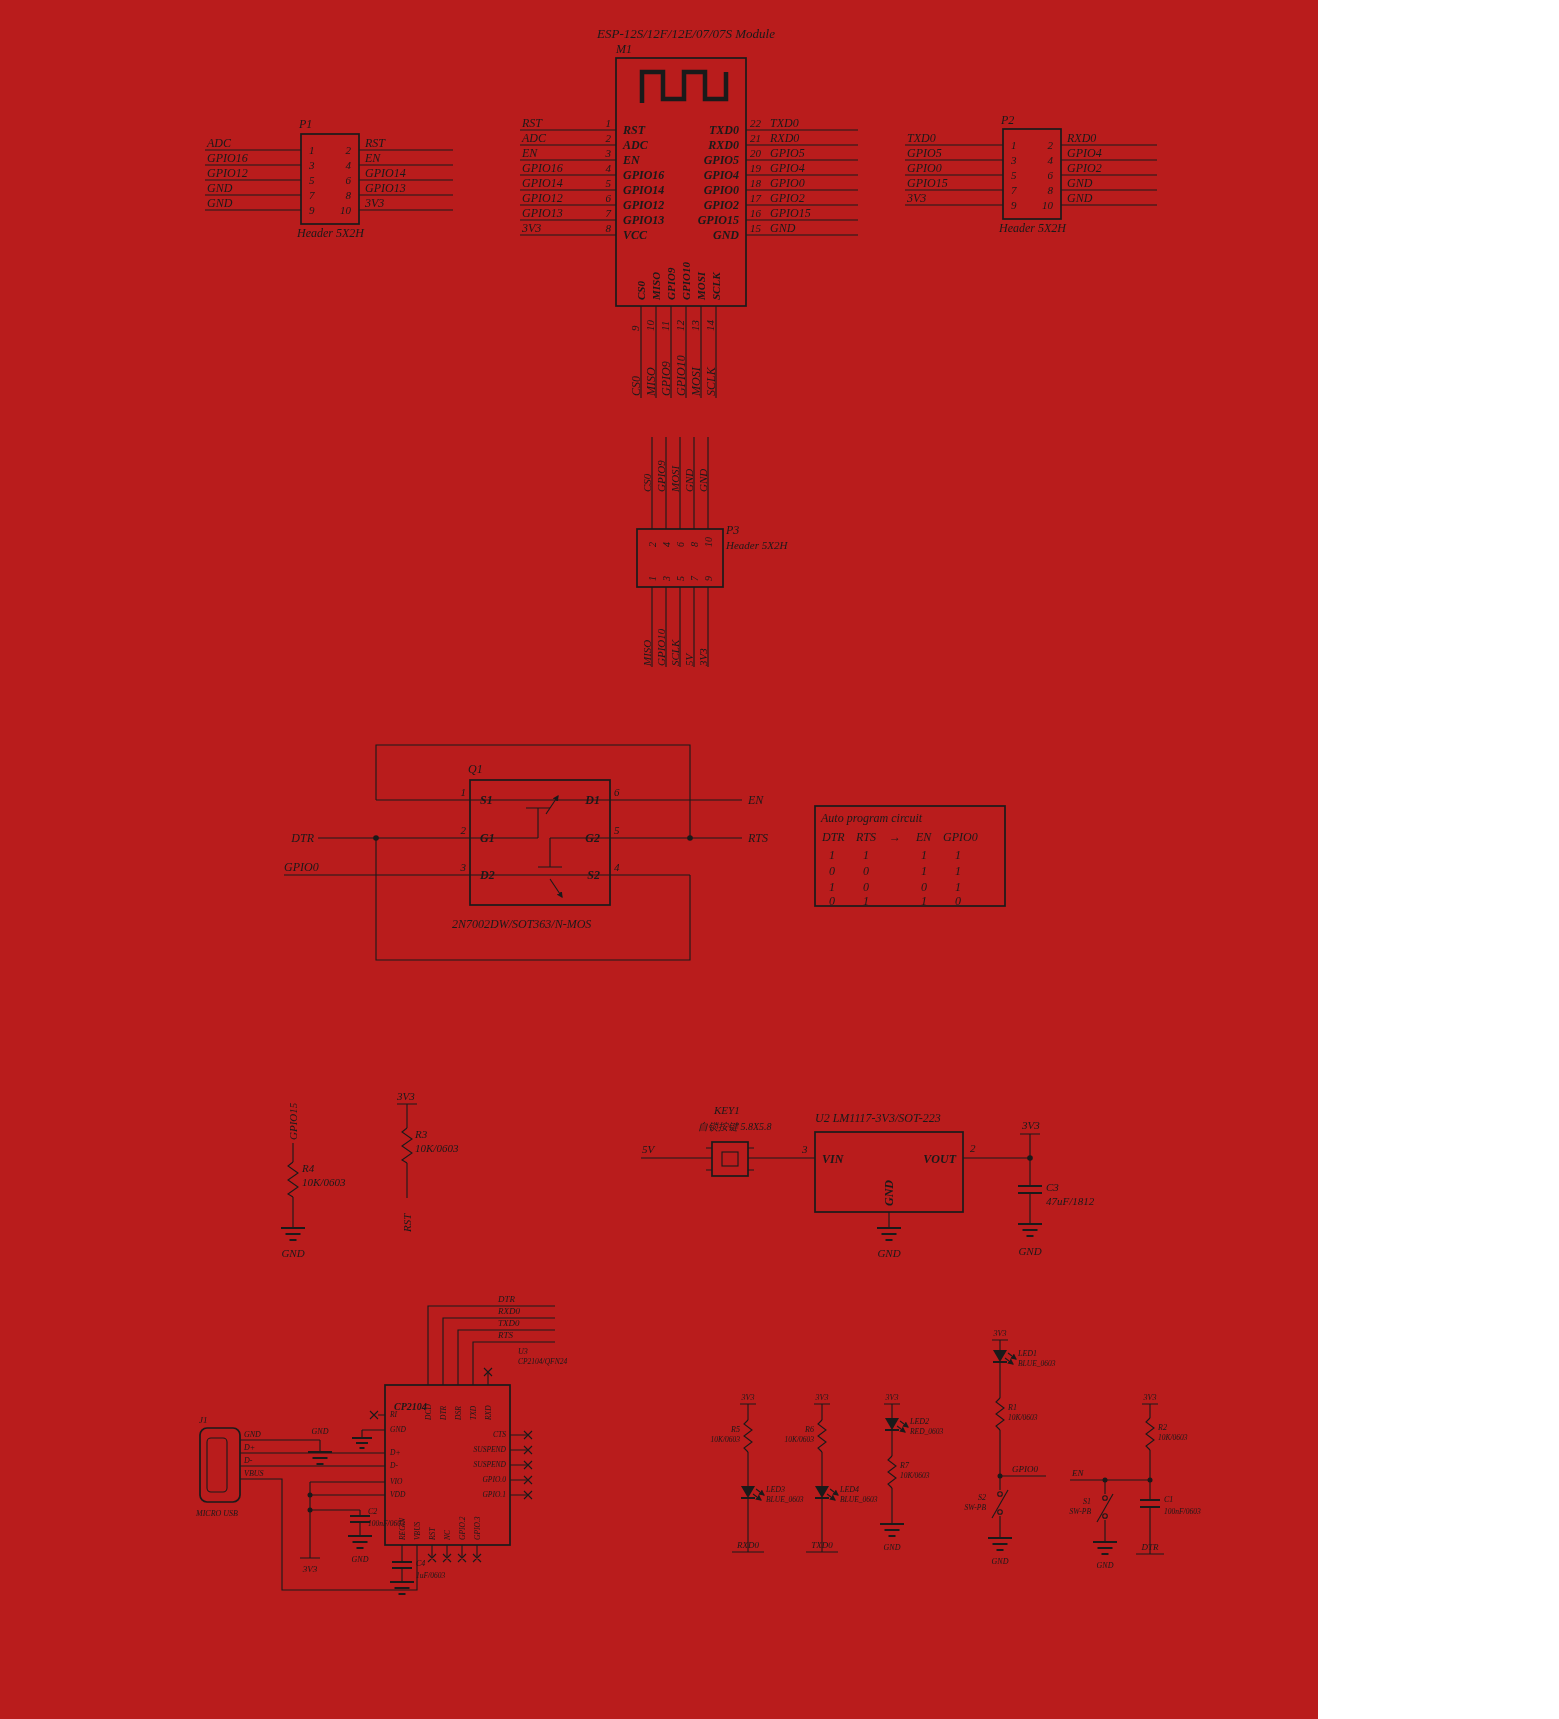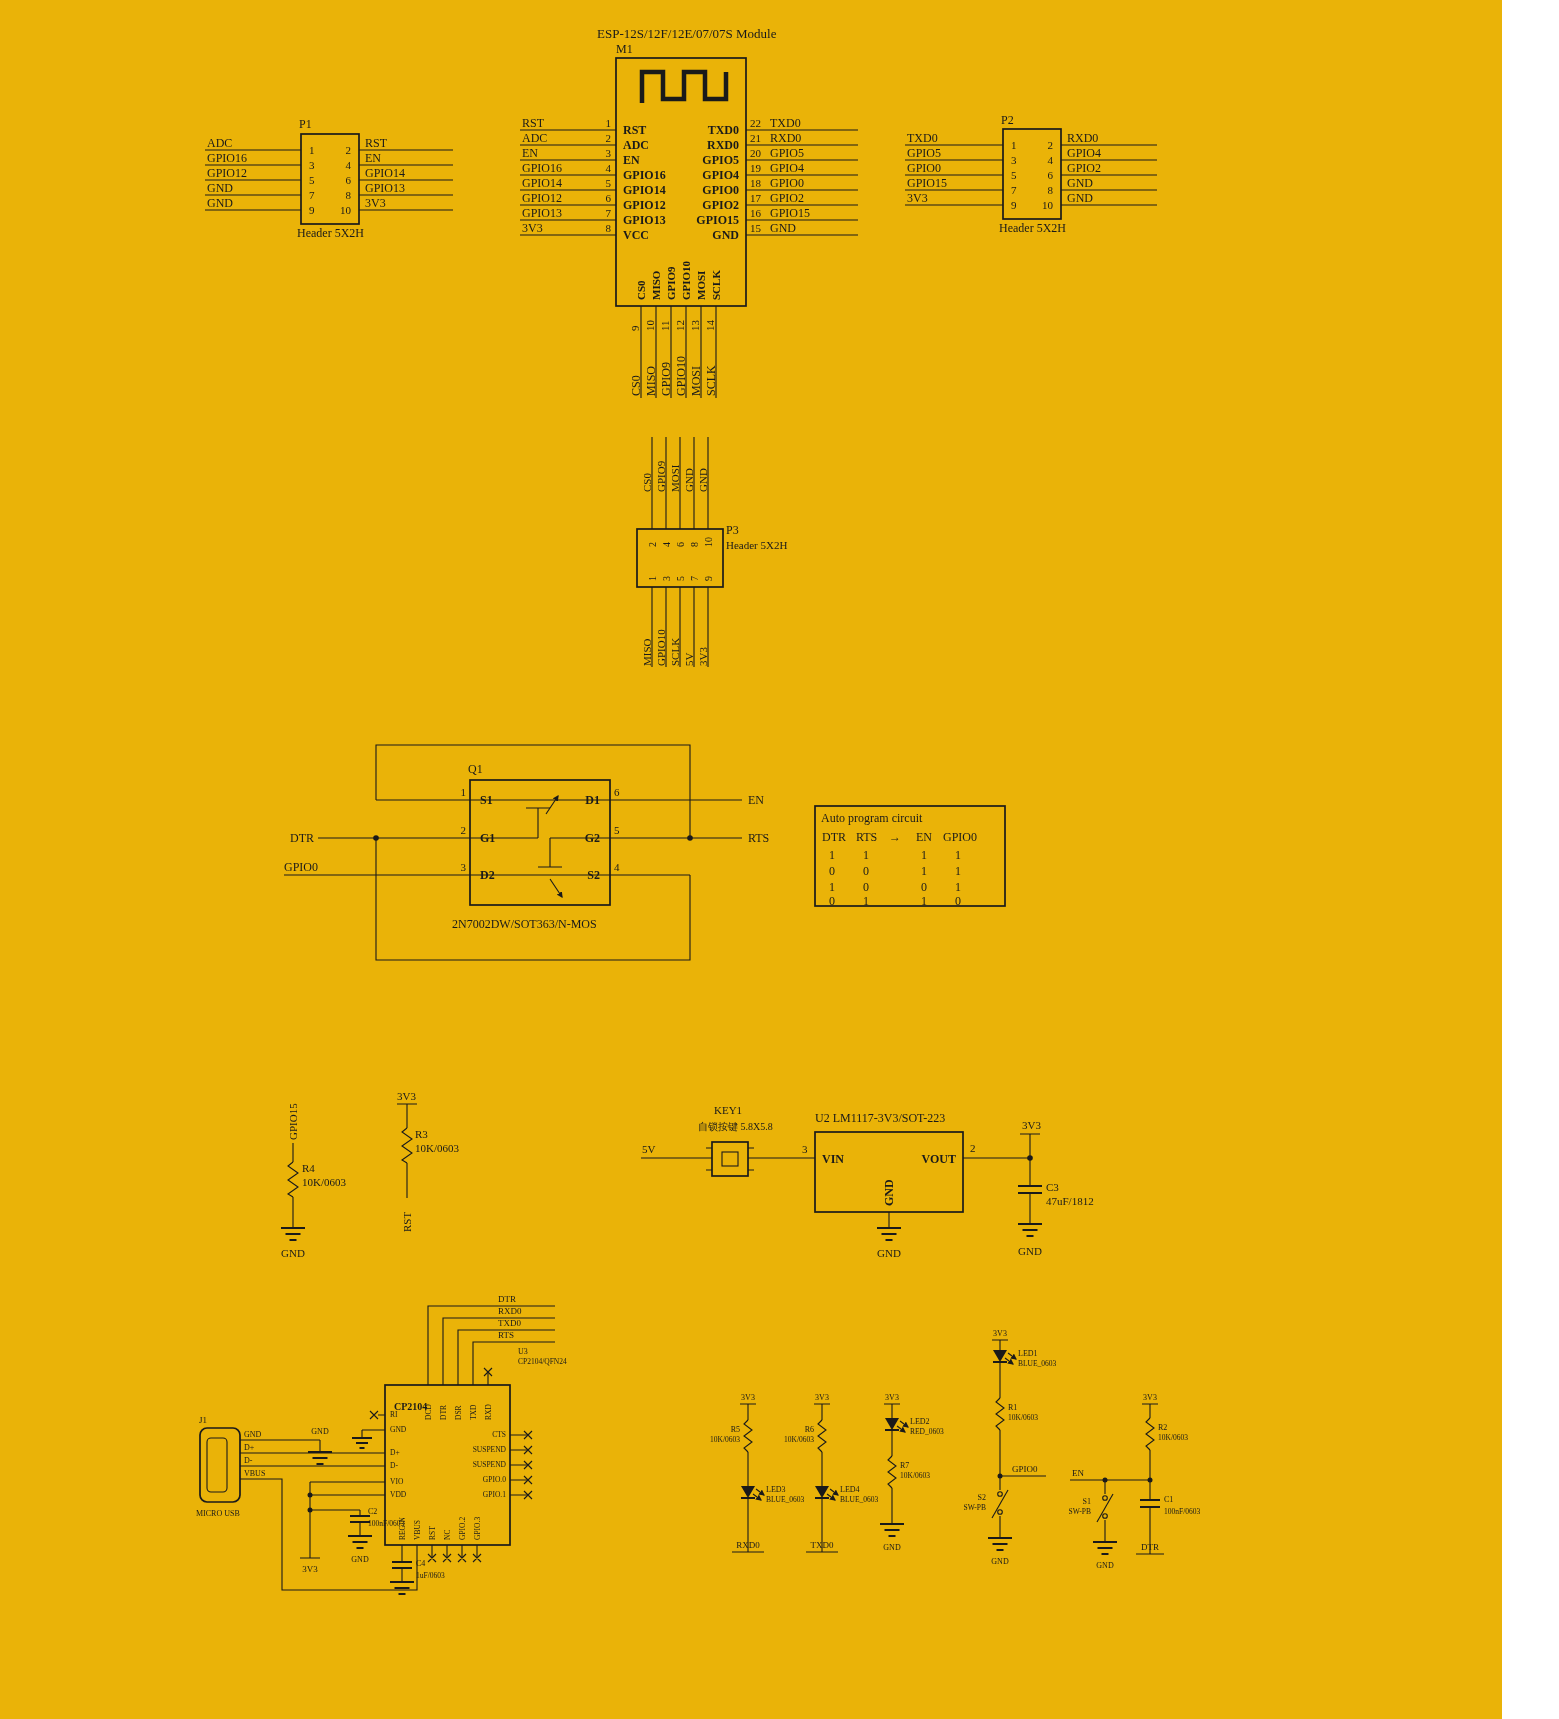--- a/index.html
+++ b/index.html
@@ -1,16 +1,16 @@
 <!DOCTYPE html>
 <html><head>
 <meta charset="utf-8">
 <style>
   html,body{margin:0;padding:0;background:#fff;}
-  .sheet{width:1502px;height:1719px;background:#eab308;position:relative;}
+  .sheet{width:1318px;height:1719px;background:#b91c1c;position:relative;font-style:italic;}
   text{font-family:"Liberation Serif","DejaVu Serif",serif;fill:#1a1a1a;}
   .s13{font-size:13px}.s12{font-size:12px}.s11{font-size:11px}.s10{font-size:10px}
   .s9{font-size:9px}.s8{font-size:8px}.s75{font-size:7.5px}
   .b{font-weight:bold}
   .mid{text-anchor:middle}.end{text-anchor:end}
   path,polyline,circle.o,rect{stroke:#1a1a1a;fill:none}
   .w{stroke-width:1.1}
   .bx{stroke-width:1.7}
   .th{stroke-width:2}
   .ant{stroke-width:4.5}

